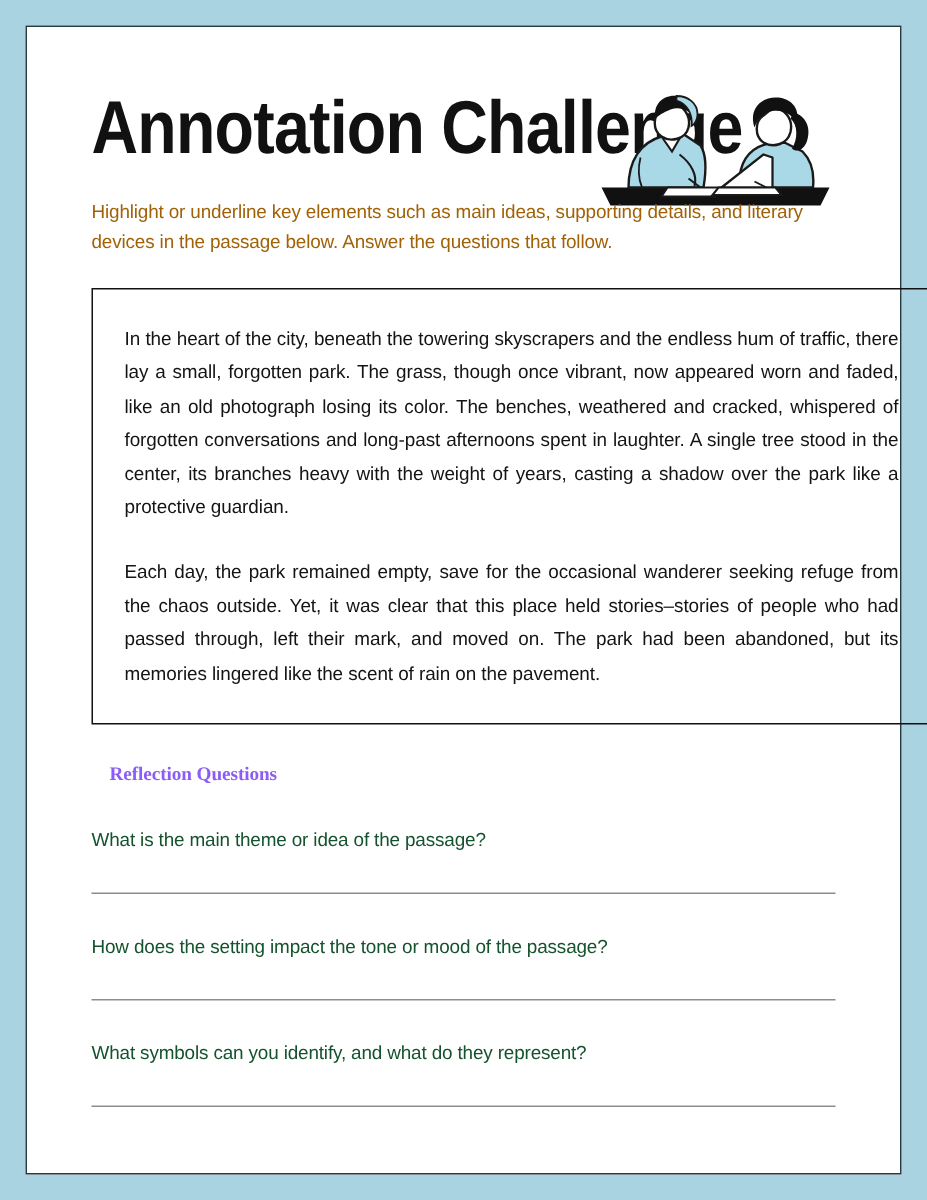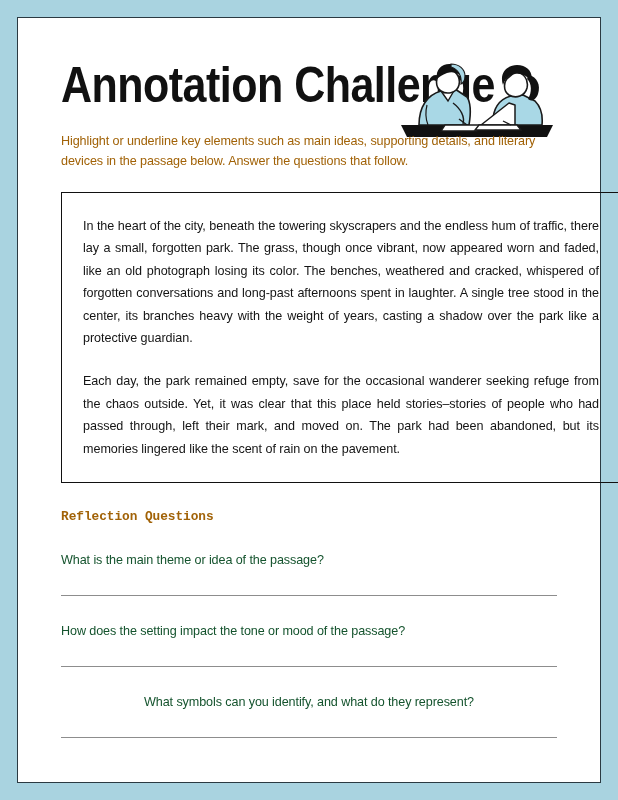--- a/index.html
+++ b/index.html
@@ -87,35 +87,35 @@
     color: #141414;
     text-align: justify;
     margin: 0 0 21px 0;
     letter-spacing: -0.05px;
   }
   .passage-paragraph:last-child { margin-bottom: 0; }
   
   #reflection-heading {
     position: absolute;
     top: 491px;
-    left: 0;
-    font-family: Liberation Mono, monospace;
+    left: 12px;
+    font-family: Liberation Serif, serif;
     font-size: 12.8px;
     font-weight: bold;
-    color: #a16207;
+    color: #8b5cf6;
     letter-spacing: -0.05px;
   }
   #questions-list {
     position: absolute;
     top: 533px;
     left: 0;
     width: 496px;
   }
   .question-block { margin-bottom: 26px; }
-  .question-block:last-child { margin-bottom: 17px; text-align: center; }
+  .question-block:last-child { margin-bottom: 17px; }
   .question-text {
     font-size: 12.6px;
     line-height: 18px;
     color: #14532d;
     letter-spacing: -0.1px;
   }
   .answer-line {
     margin-top: 26px;
     width: 496px;
     height: 0;

